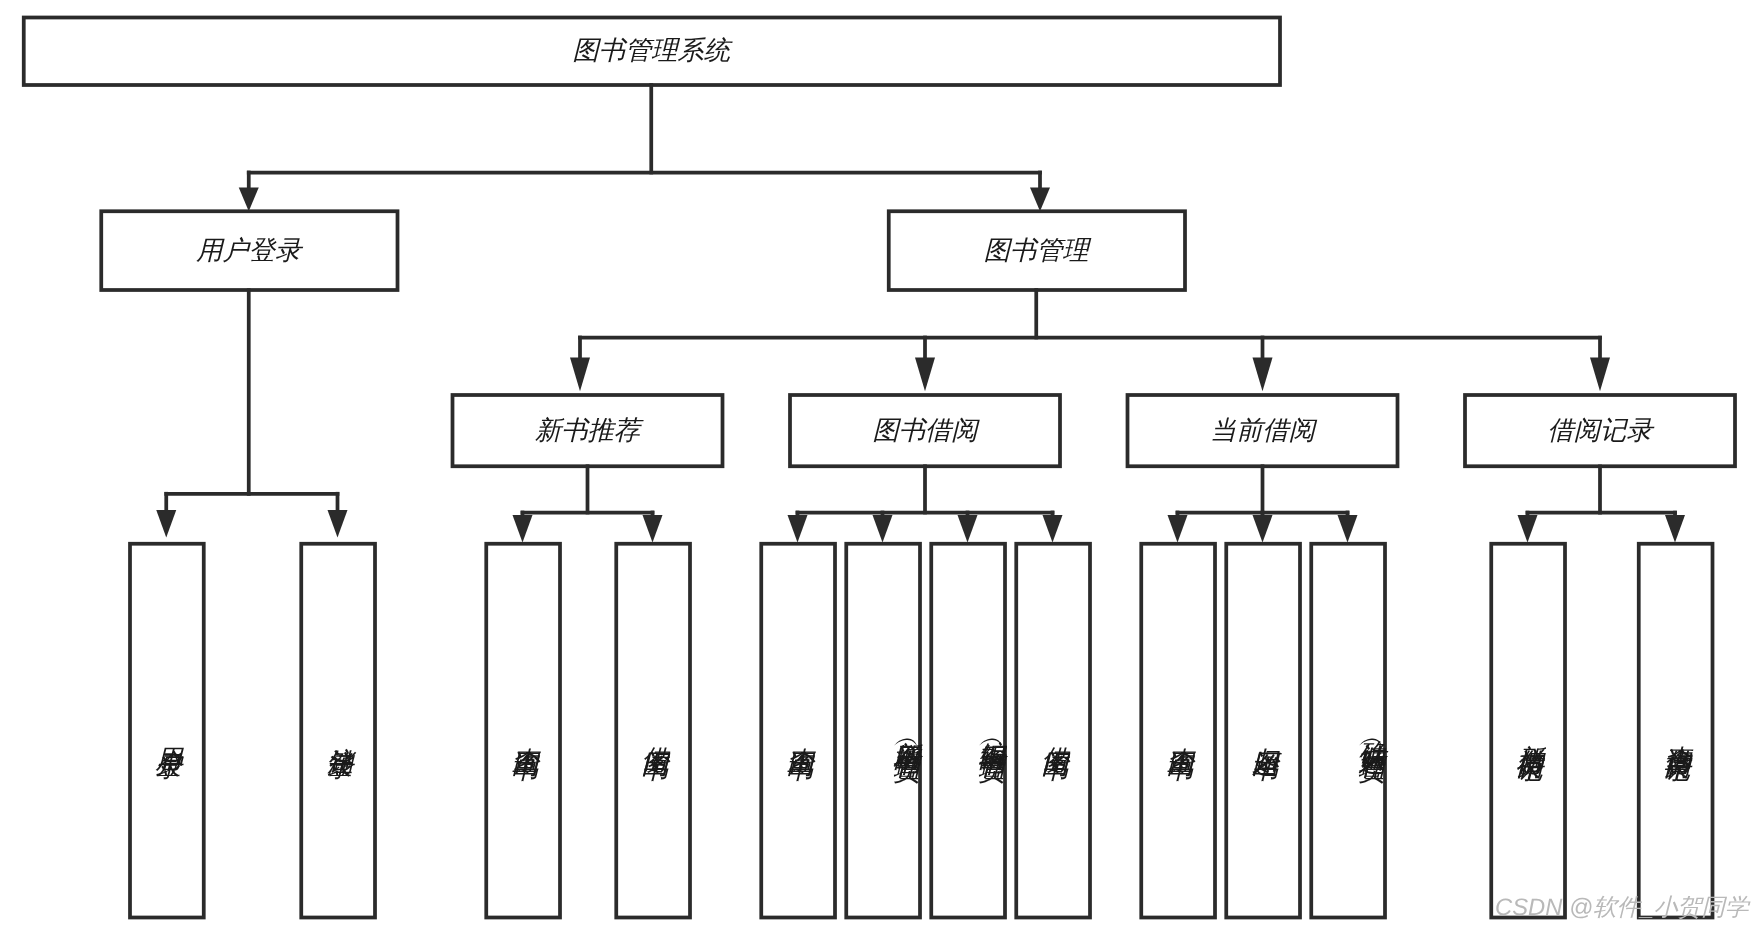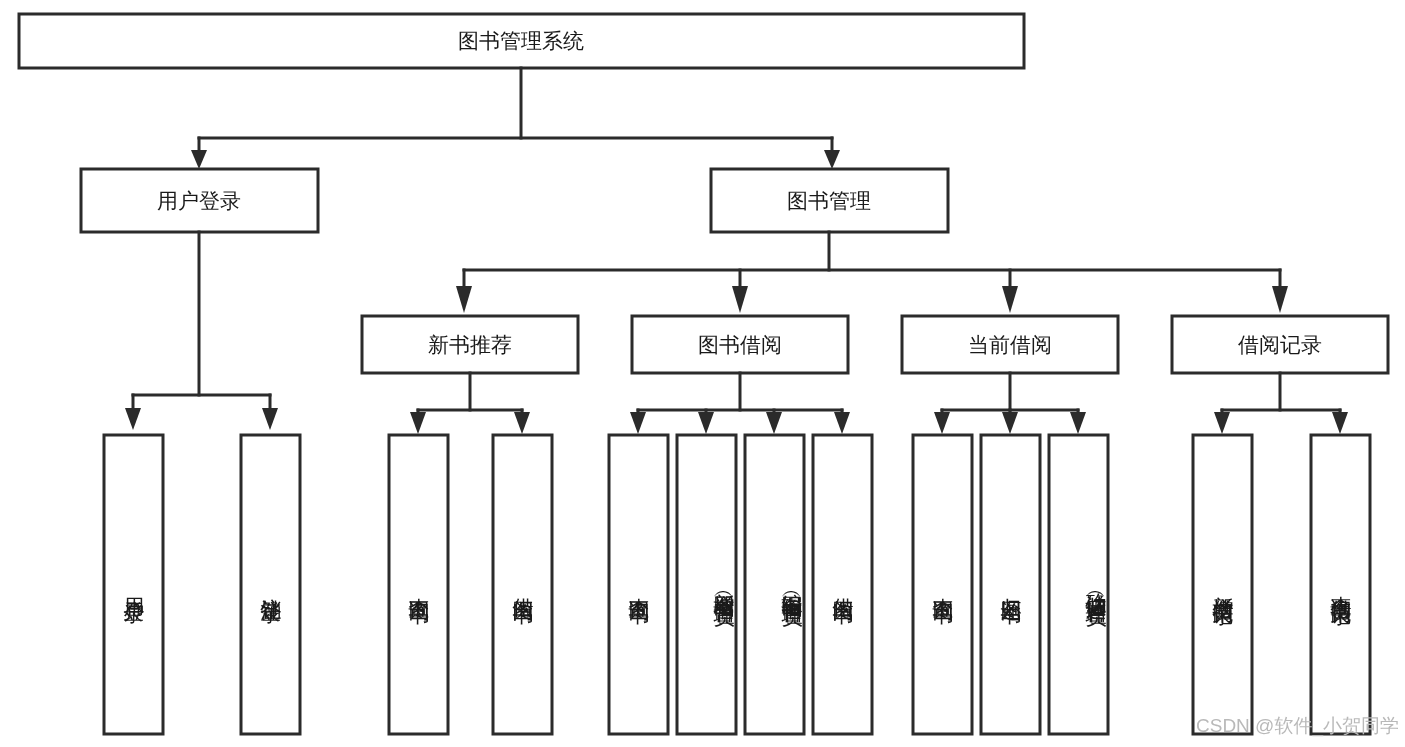--- a/index.html
+++ b/index.html
@@ -13,20 +13,21 @@
     font-family: "Liberation Sans", "DejaVu Sans", sans-serif;
     overflow: hidden;
     position: relative;
   }
   #diagram-root {
     position: absolute;
     left: 0;
     top: 0;
     width: 1405px;
     height: 571px;
+    font-style: italic;
   }
   .node-box {
     fill: #ffffff;
     stroke: #2b2b2b;
     stroke-width: 3;
   }
   .connector {
     stroke: #2b2b2b;
     stroke-width: 3;
     fill: none;

